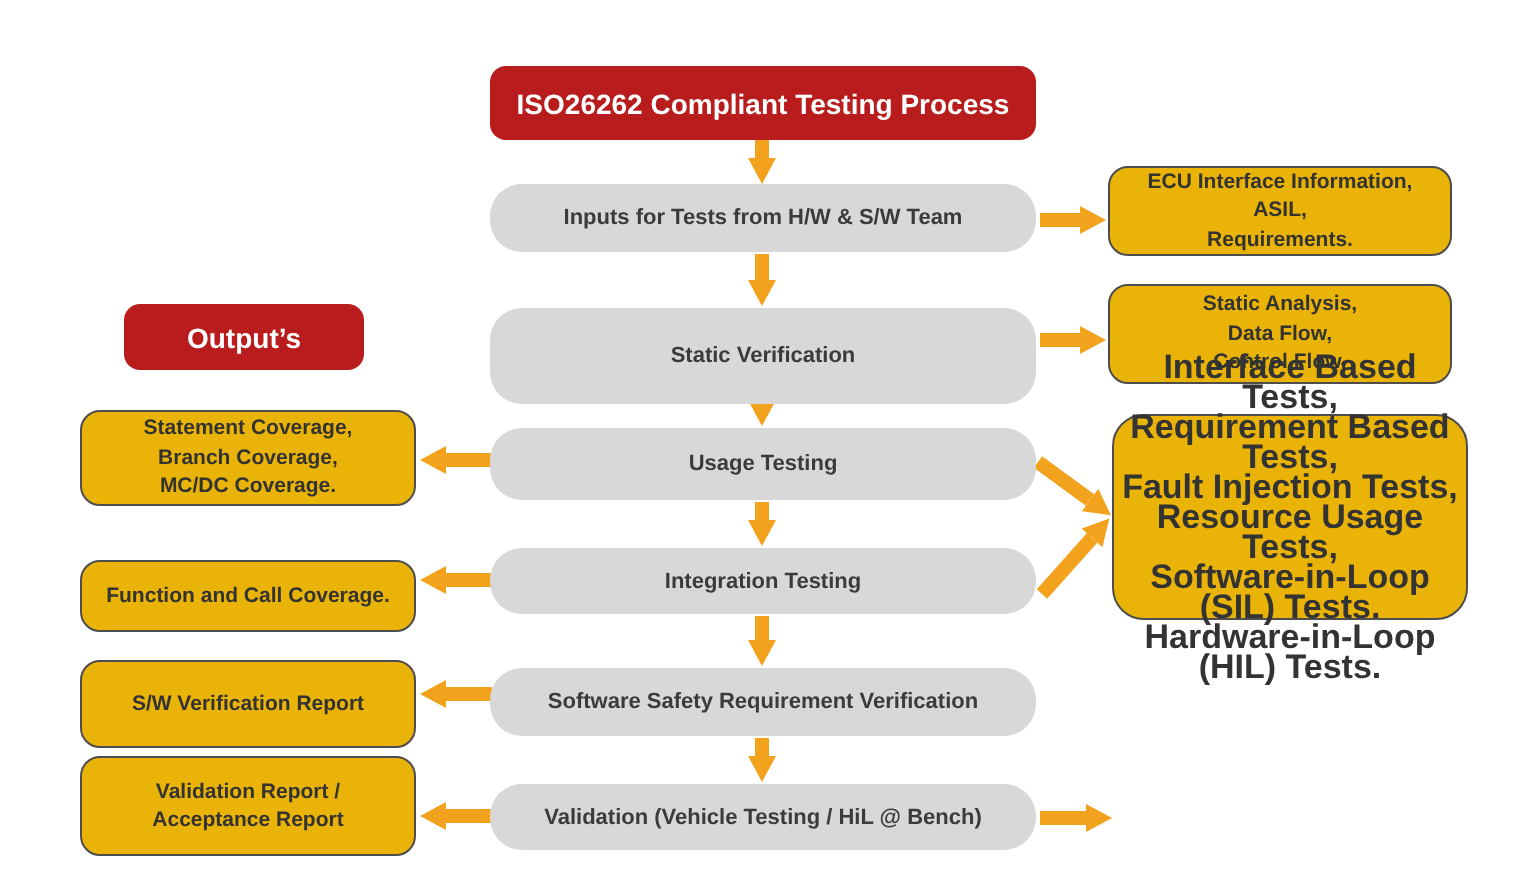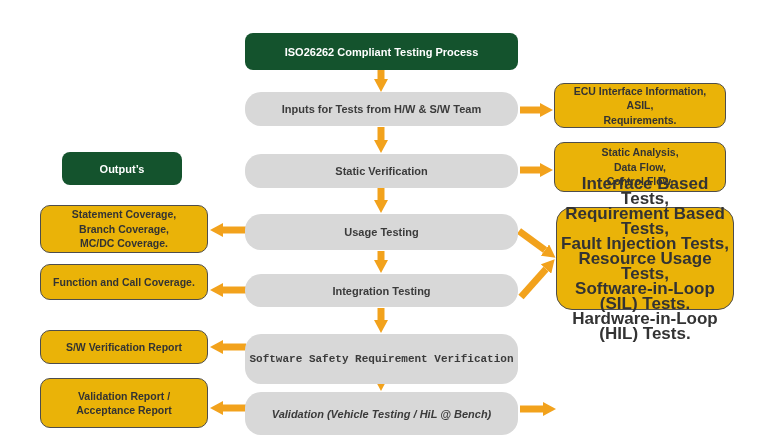--- a/index.html
+++ b/index.html
@@ -1,41 +1,41 @@
 <!DOCTYPE html>
 <html><head>
 <meta charset="utf-8">
 <style>
   html,body{margin:0;padding:0;background:#ffffff;}
   body{width:768px;height:437px;overflow:hidden;font-family:"Liberation Sans",sans-serif;}
   .canvas{position:relative;width:768px;height:437px;background:#ffffff;}
   .arrow-layer{position:absolute;left:0;top:0;width:768px;height:437px;pointer-events:none;}
   .box{position:absolute;display:flex;align-items:center;justify-content:center;
        text-align:center;box-sizing:border-box;}
-  .orange{background:#14532d;border-radius:8px;color:#ffffff;font-weight:bold;font-size:11px;}
+  .orange{background:#b91c1c;border-radius:8px;color:#ffffff;font-weight:bold;font-size:14px;}
   .step{left:245px;width:273px;background:#D8D8D8;border-radius:16px;color:#3B3B3B;
         font-weight:bold;font-size:11px;}
   .note{border:1.4px solid #4D4D4D;border-radius:10px;background:#eab308;color:#333333;
         font-weight:bold;font-size:10.5px;line-height:1.38;white-space:pre-line;}
   .note-left{left:40px;width:168px;}
   .note-right{left:554px;width:172px;}
 
   #title-box{left:245px;top:33px;width:273px;height:37px;}
   #outputs-box{left:62px;top:152px;width:120px;height:33px;}
 
   #step-0{top:92px;height:34px;}
-  #step-1{top:154px;height:34px;}
+  #step-1{top:154px;height:48px;}
   #step-2{top:214px;height:36px;}
   #step-3{top:274px;height:33px;}
-  #step-4{top:334px;height:50px;font-family:Liberation Mono, monospace;}
-  #step-5{top:392px;height:43px;font-style:italic;}
+  #step-4{top:334px;height:34px;}
+  #step-5{top:392px;height:33px;}
 
   #lnote-0{top:205px;height:48px;}
-  #lnote-1{top:264px;height:36px;}
-  #lnote-2{top:330px;height:34px;}
+  #lnote-1{top:280px;height:36px;}
+  #lnote-2{top:330px;height:44px;}
   #lnote-3{top:378px;height:50px;}
 
   #rnote-0{top:83px;height:45px;}
   #rnote-1{top:142px;height:50px;}
   #rnote-2{left:556px;top:207px;width:178px;height:103px;border-radius:16px;
            font-size:17px;line-height:15px;}
   #rnote-3{left:556px;top:382px;width:170px;height:48px;border-radius:12px;}
 </style>
 </head>
 <body>

